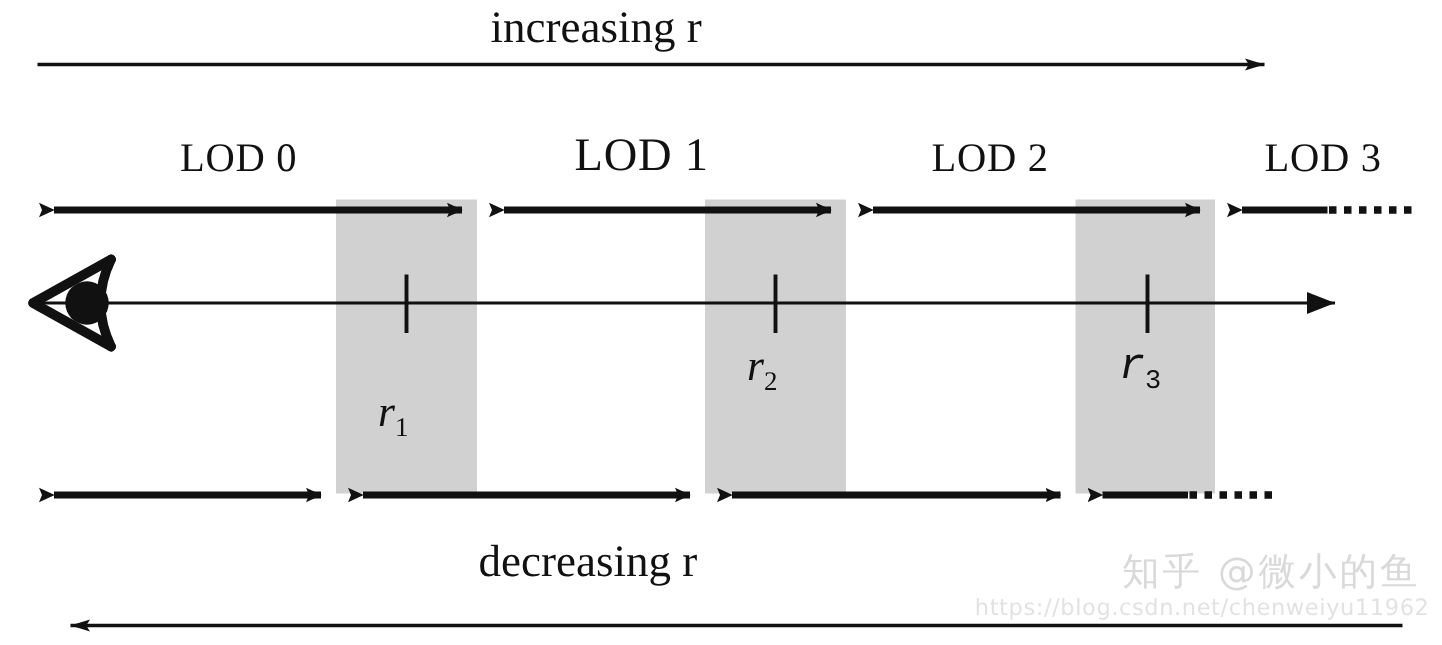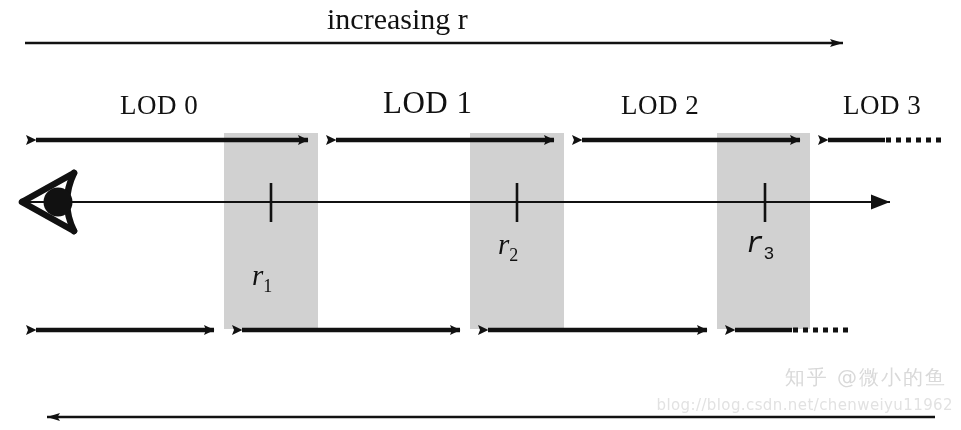--- a/index.html
+++ b/index.html
@@ -5,21 +5,21 @@
   html,body{margin:0;padding:0;background:#ffffff;}
   body{width:961px;height:430px;overflow:hidden;
        font-family:"Liberation Serif","DejaVu Serif",serif;}
   #stage{position:relative;width:961px;height:430px;background:#fff;}
   svg#diagram{position:absolute;left:0;top:0;width:961px;height:430px;}
   .lbl{position:absolute;color:#111;white-space:nowrap;}
   .lod-label{font-size:27px;letter-spacing:0.5px;}
   .rng-label{font-size:29px;font-style:italic;}
   .rng-label sub{font-size:18px;font-style:normal;}
   .axis-word{font-size:30px;}
-  #wm-zh{position:absolute;right:14px;top:364px;font-size:20px;
+  #wm-zh{position:absolute;right:14px;top:364px;font-size:25px;
          color:#d9d9d9;font-family:"DejaVu Sans",sans-serif;
          letter-spacing:2px;white-space:nowrap;}
   #wm-url{position:absolute;right:8px;top:396px;font-size:15px;
           color:#e2e2e2;font-family:"DejaVu Sans",sans-serif;
           letter-spacing:0.4px;white-space:nowrap;}
 </style>
 </head>
 <body>
 
 <div id="stage">
@@ -97,17 +97,18 @@
   <div class="lbl rng-label" style="left:252px;top:228px;margin-top:31px;">
     <span>r</span><sub>1</sub>
   </div>
   <div class="lbl rng-label" style="left:498px;top:228px;font-family:Liberation Serif, serif;">
     <span>r</span><sub>2</sub>
   </div>
   <div class="lbl rng-label" style="left:746px;top:228px;font-family:Liberation Mono, monospace;">
     <span>r</span><sub>3</sub>
   </div>
 
+  <div class="lbl axis-word" style="left:319px;top:358px;">decreasing r</div>
 
   <div id="wm-zh">知乎 @微小的鱼</div>
-  <div id="wm-url">blog://blog.csdn.net/chenweiyu11962</div>
+  <div id="wm-url">https://blog.csdn.net/chenweiyu11962</div>
 
 </div>
 
 </body></html>

